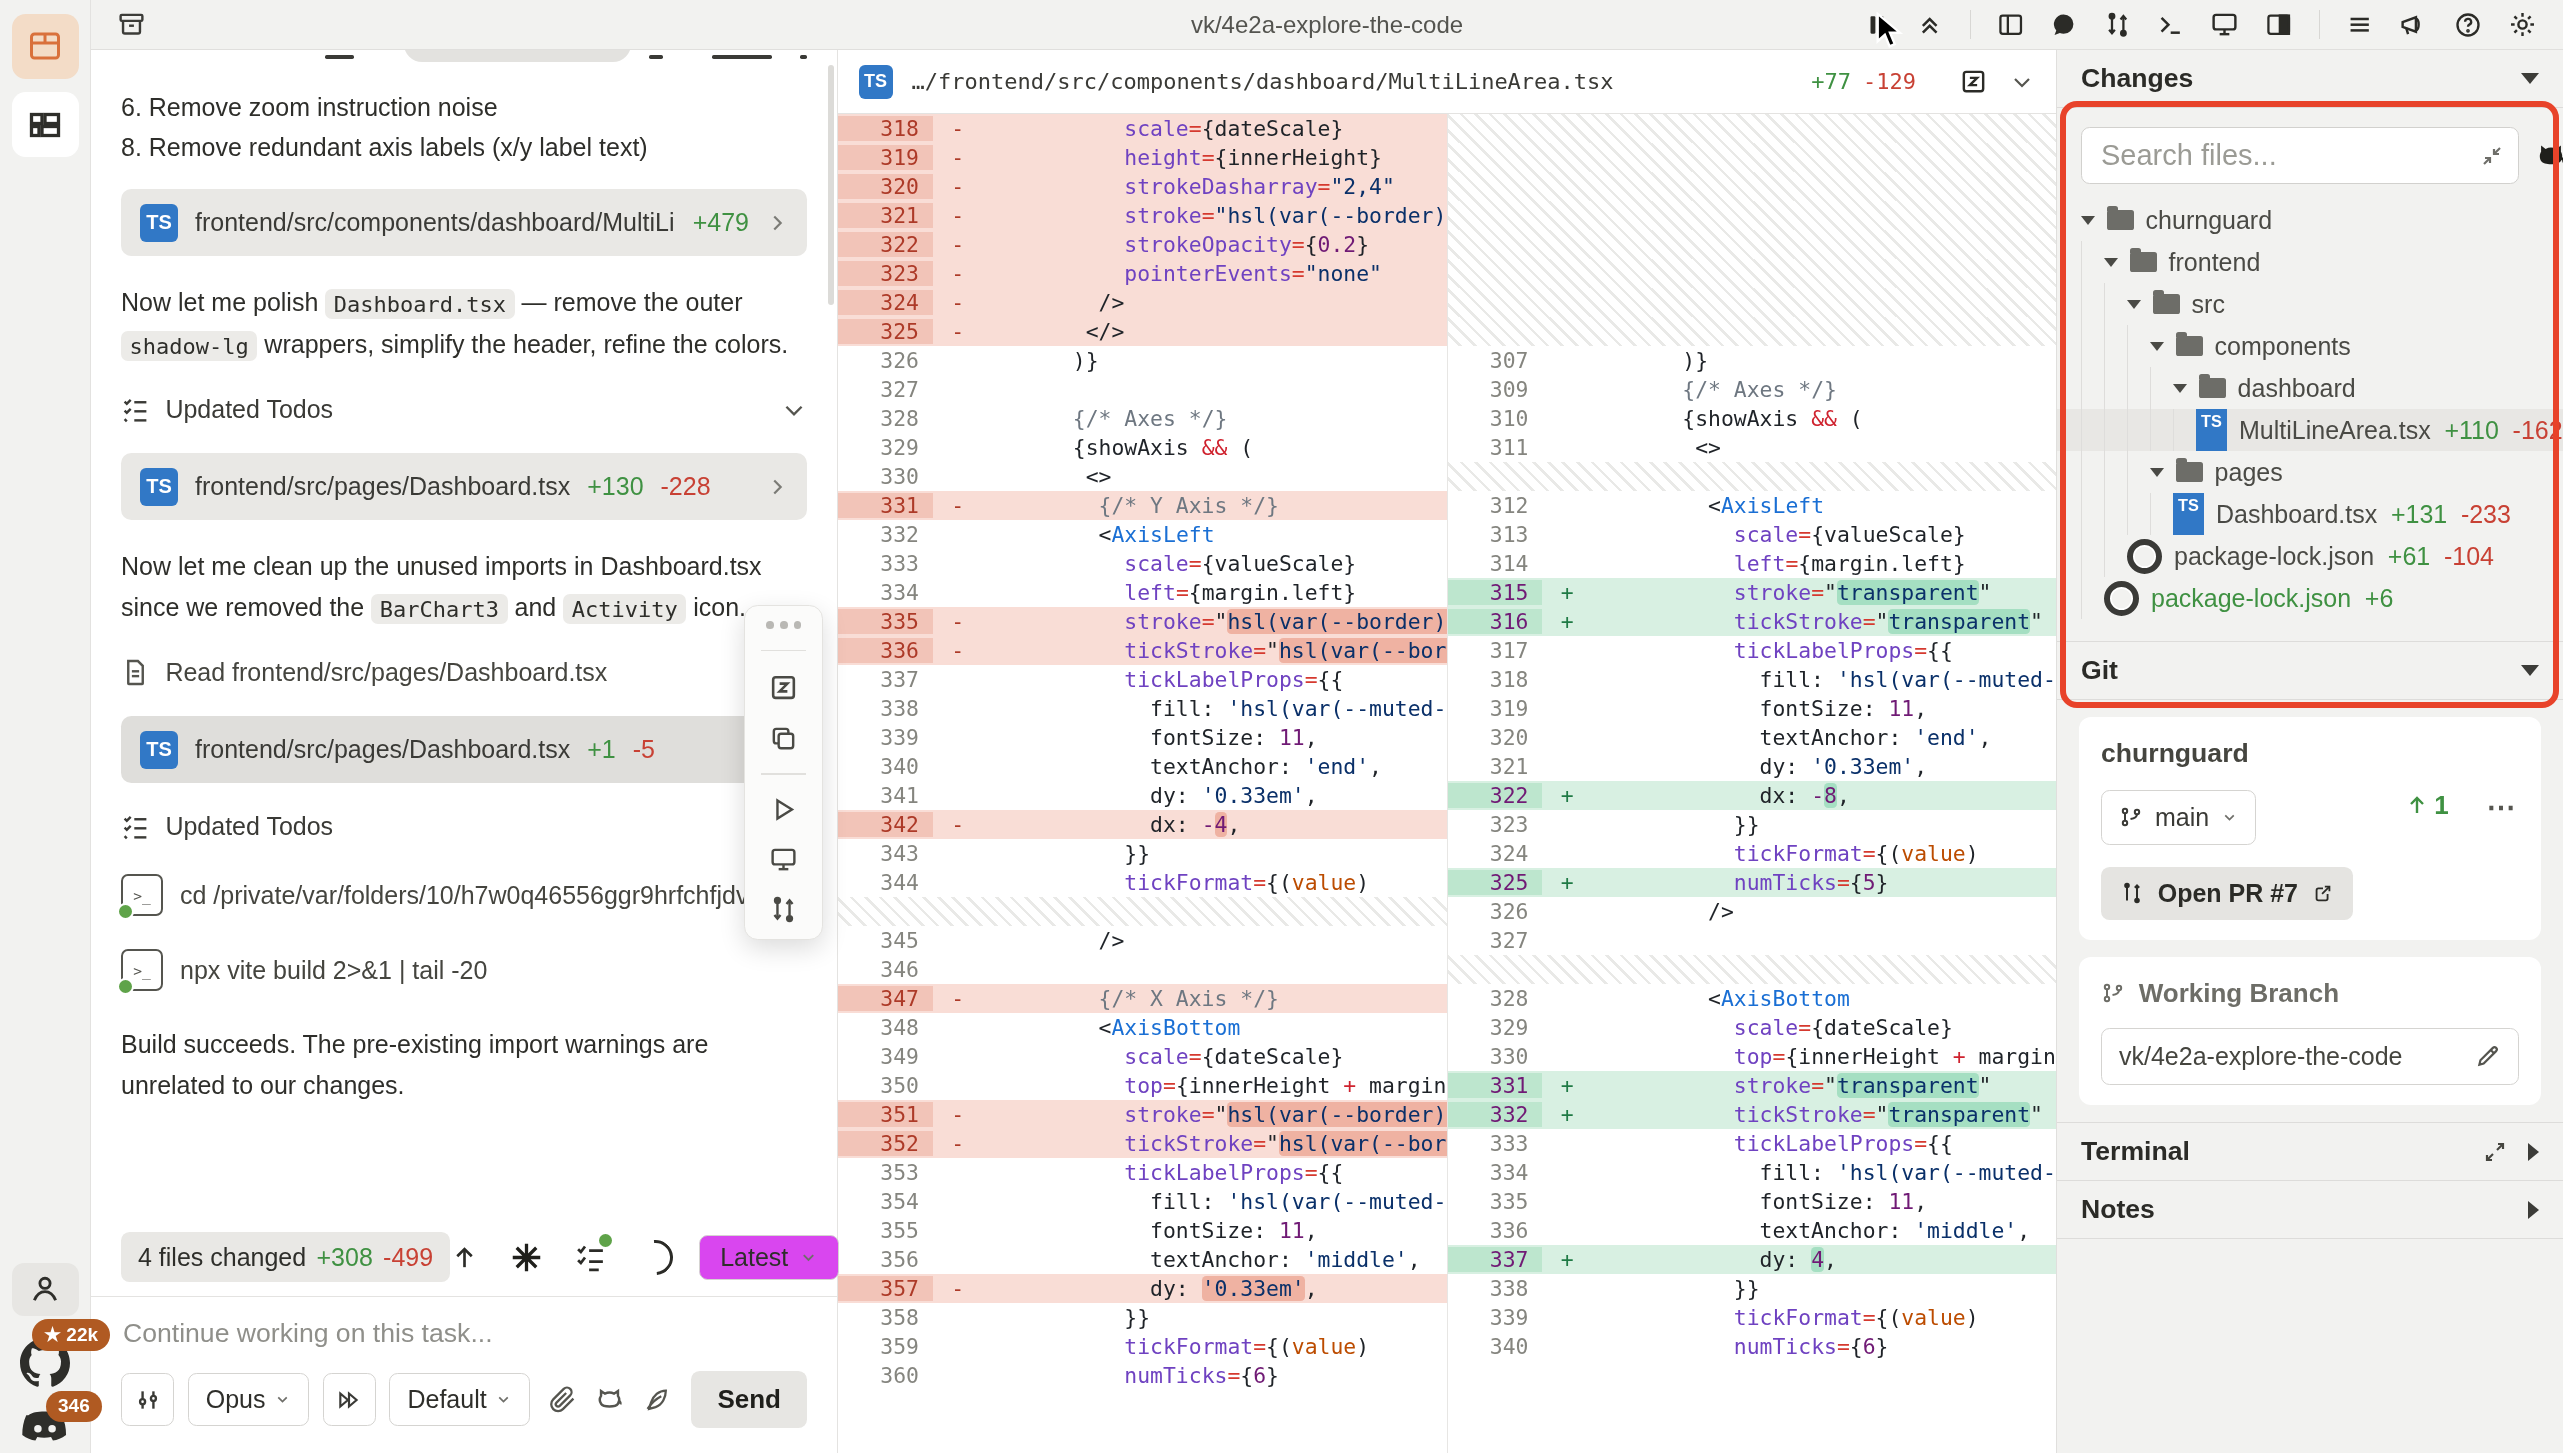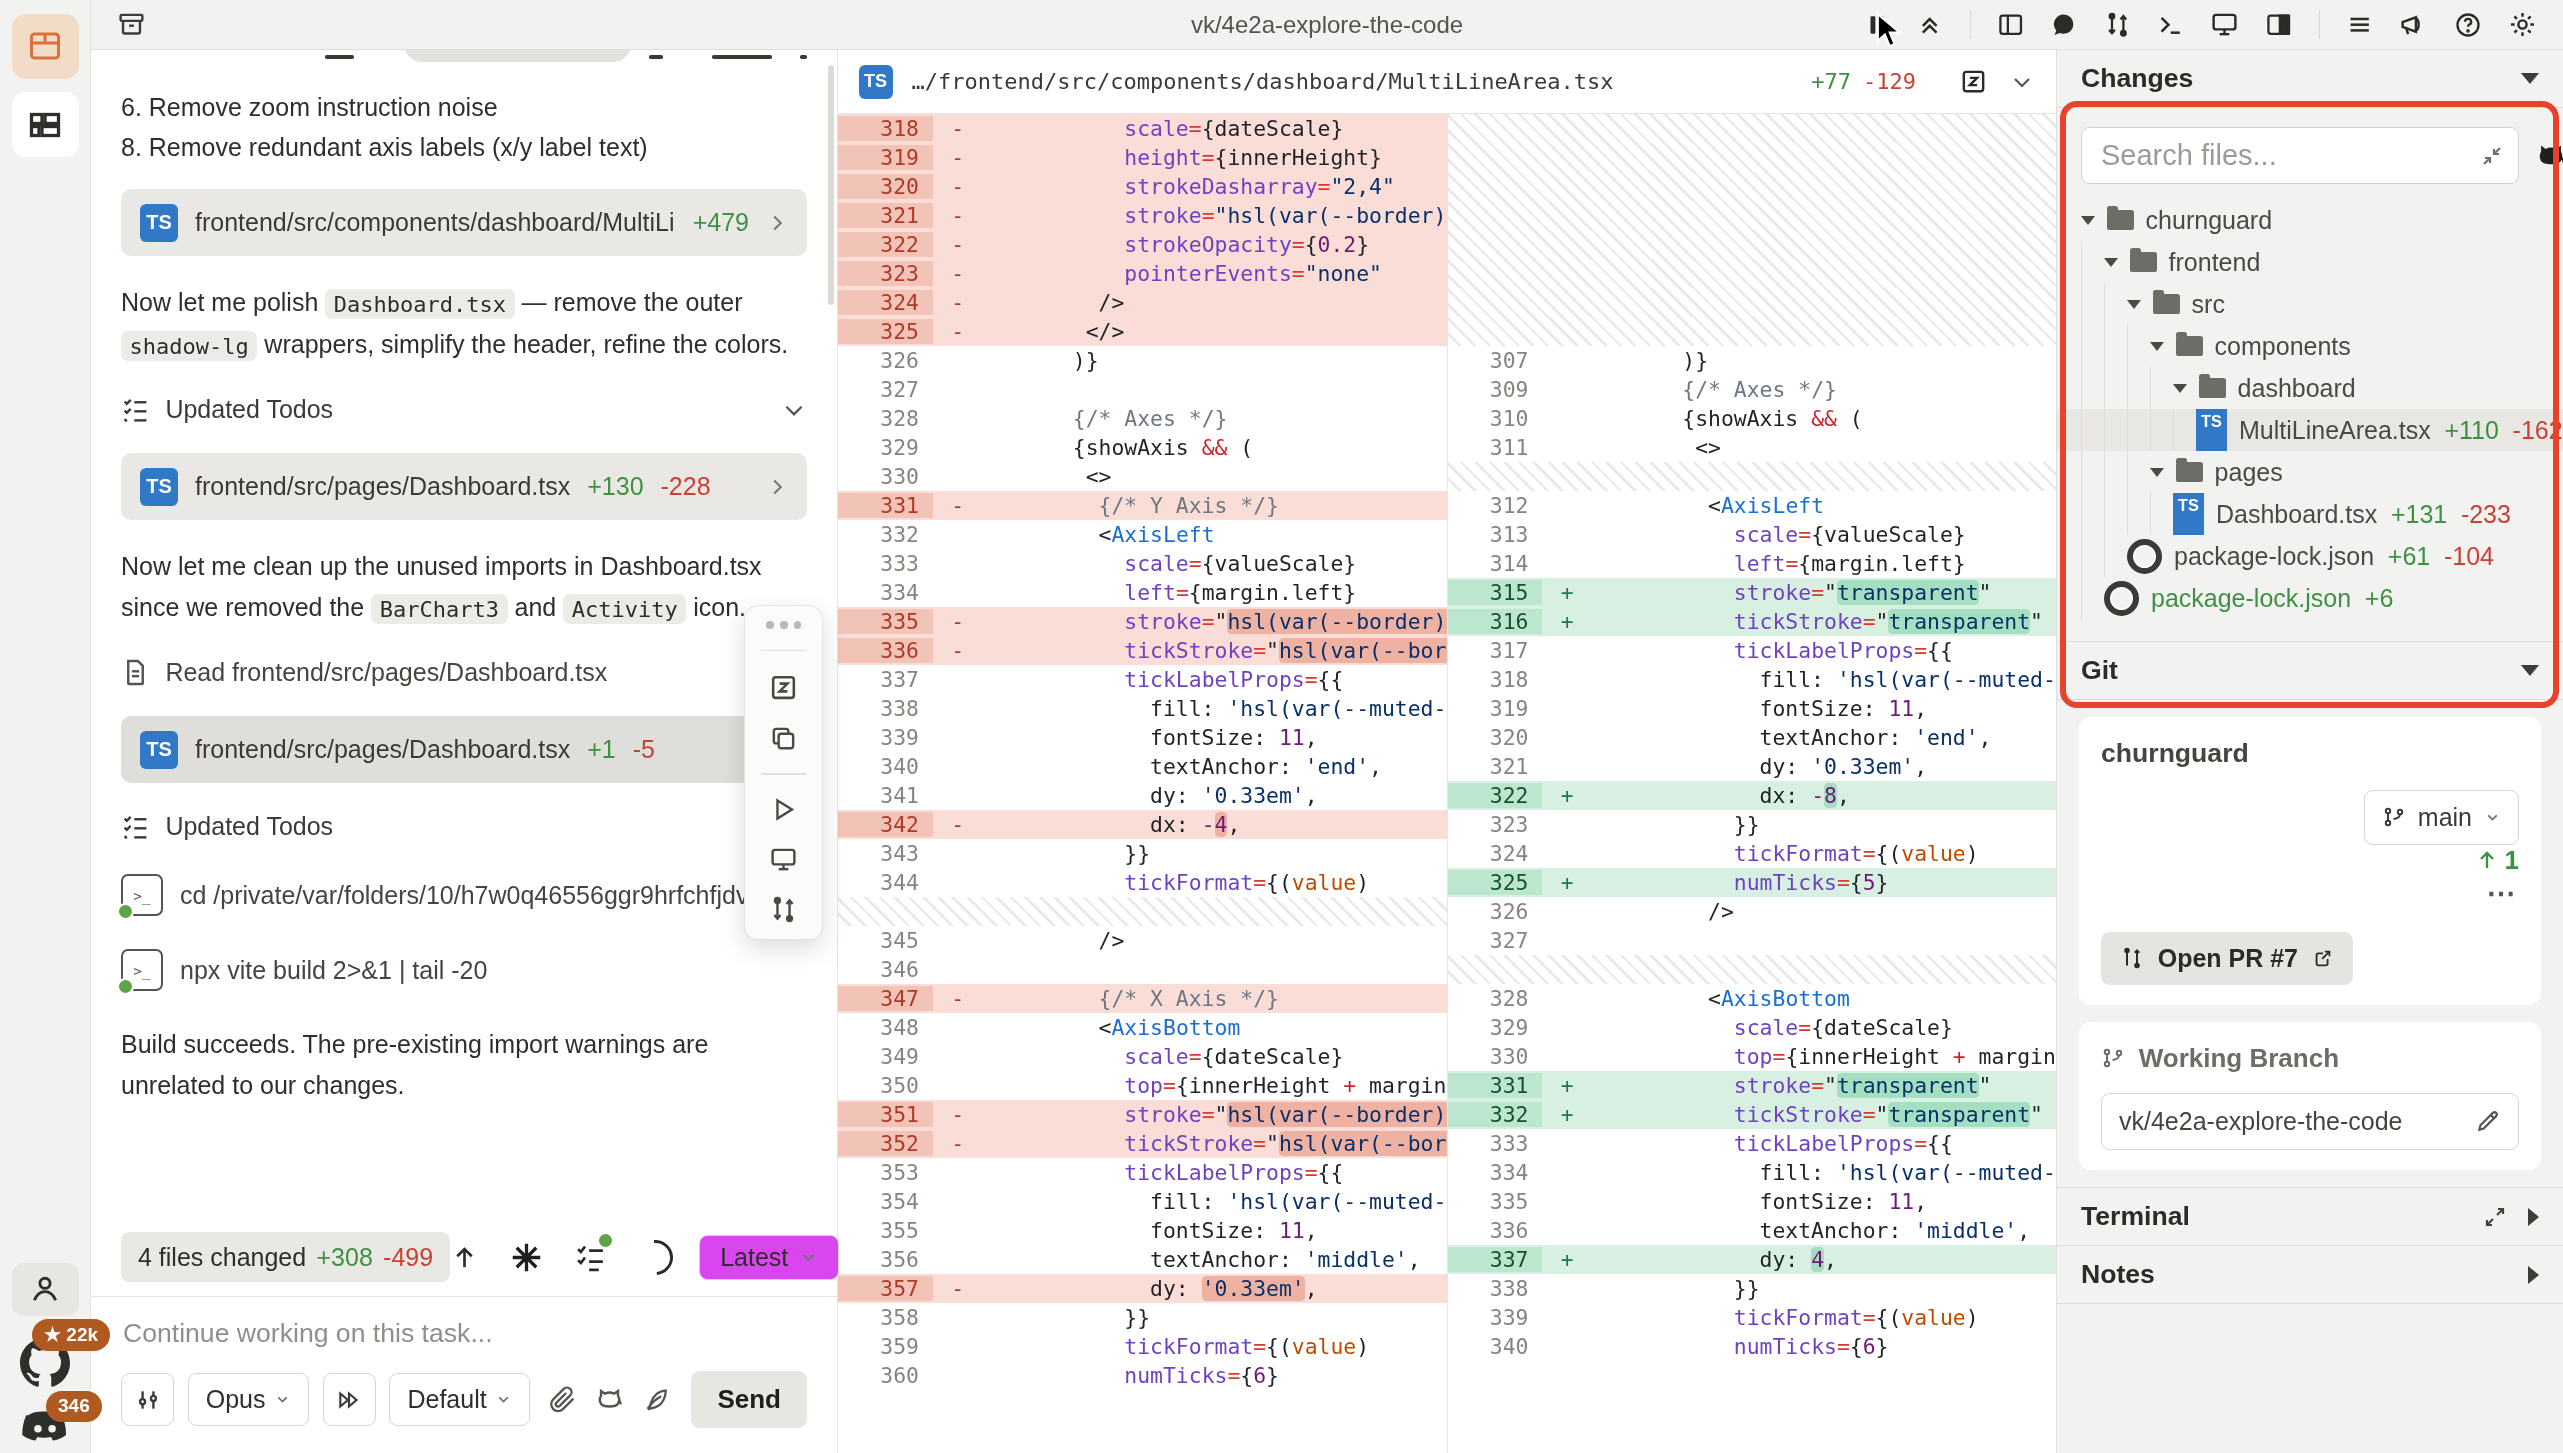--- a/index.html
+++ b/index.html
@@ -88,21 +88,21 @@
   .diff-col{width:50%;overflow:hidden;}
   .diff-col.left{border-right:0.9px solid #e7e6e4;}
   .drow{height:29px;display:flex;align-items:center;font-family:"DejaVu Sans Mono",monospace;font-size:21.4px;}
   .dnum{width:81px;text-align:right;padding-right:13.7px;flex-shrink:0;color:#85857f;}
   .dsign{width:50px;text-align:center;flex-shrink:0;}
   .dcode{flex:1;white-space:pre;overflow:hidden;color:#1f2328;}
   .drow.del{background:#f9ddd6;}
   .drow.del .dnum{background:#f2c4b8;color:#ad3a28;}
   .drow.del .dsign{color:#ad3a28;}
   .drow.add{background:#d8f0e2;}
-  .drow.add .dnum{background:#bde6ce;color:#14532d;}
+  .drow.add .dnum{background:#bde6ce;color:#701a75;}
   .drow.add .dsign{color:#1f7a45;}
   .drow.gap{background:repeating-linear-gradient(45deg,#ffffff 0px,#ffffff 7.7px,#e9e9e7 7.7px,#e9e9e7 10.3px);}
   .tk-attr{color:#6f42c1;}.tk-eq{color:#d5392f;}.tk-str{color:#0a3069;}.tk-num{color:#701a75;}
   .tk-cmt{color:#6e7781;}.tk-tag{color:#1a6fd4;}.tk-op{color:#cf222e;}.tk-orange{color:#bc4c00;}.tk-plain{color:#1f2328;}
   .tk-emdel{background:#efb2a2;border-radius:4.3px;}
   .tk-emadd{background:#a5dfc2;border-radius:4.3px;}
   
   .rightpanel{width:506px;background:#f2f2f0;border-left:0.9px solid #e0dfdd;position:relative;flex-shrink:0;overflow:hidden;}
   .annotation{position:absolute;left:2.6px;top:51px;width:487px;height:595px;border:6px solid #e8432a;border-radius:17px;pointer-events:none;z-index:8;}
   .sec-hd{height:57px;display:flex;align-items:center;padding:0 24px;font-size:26.6px;font-weight:bold;color:#2b2b27;border-bottom:0.9px solid #dddcda;}
@@ -120,21 +120,21 @@
   .tcaret{width:0;height:0;border-left:7.7px solid transparent;border-right:7.7px solid transparent;border-top:9.4px solid #4a4a45;margin-right:12px;flex-shrink:0;}
   .folder{width:26.6px;height:20px;background:#6d6d68;border-radius:2.6px;position:relative;margin-right:12px;flex-shrink:0;}
   .folder::before{content:"";position:absolute;top:-4.3px;left:0;width:11px;height:5.1px;background:#6d6d68;border-radius:2.6px 2.6px 0 0;}
   .ts-badge.tree{width:31px;height:31px;font-size:16.3px;margin-right:12px;}
   .lockico{width:23px;height:23px;border-radius:50%;border:6.9px solid #3a3a37;margin-right:12px;flex-shrink:0;box-shadow:inset 0 0 0 1.7px #fff;}
   .tstat{margin-left:13.7px;font-size:25px;}
   .tname.newfile{color:#3f9142;}
   
   .git-card{background:#fff;border-radius:12px;margin:17px 22px;padding:20.6px 22px;}
   .git-repo{font-size:26.6px;font-weight:600;color:#45453f;margin-bottom:20.6px;}
-  .git-row{display:flex;align-items:flex-end;flex-direction:column;}
+  .git-row{display:flex;align-items:flex-start;}
   .branch-pill{display:inline-flex;align-items:center;gap:12px;border:1.7px solid #d5d4d1;border-radius:8.6px;height:53px;padding:0 17px;font-size:25px;color:#3a3a36;background:#fff;}
   .ahead{margin-left:auto;display:flex;align-items:center;gap:5.1px;color:#3f9142;font-size:26px;font-weight:600;}
   .gdots{margin-left:38px;color:#55554f;font-size:29px;letter-spacing:3.4px;font-weight:bold;}
   .openpr{display:inline-flex;align-items:center;gap:13.7px;background:#e5e4e1;border:none;border-radius:8.6px;height:53px;padding:0 19px;
     font-size:25px;font-weight:600;color:#2b2b27;margin-top:22px;font-family:"Liberation Sans",sans-serif;}
   .wb-label{display:flex;align-items:center;gap:13.7px;font-size:26px;font-weight:bold;color:#6d6d67;margin-bottom:19px;}
   .wb-input{display:flex;align-items:center;border:1.7px solid #d5d4d1;border-radius:8.6px;height:55px;padding:0 17px;background:#fff;}
   .wb-val{font-size:25px;color:#45453f;flex:1;white-space:nowrap;overflow:hidden;}
   
   .cursor{position:absolute;left:1876px;top:12px;z-index:99;}

